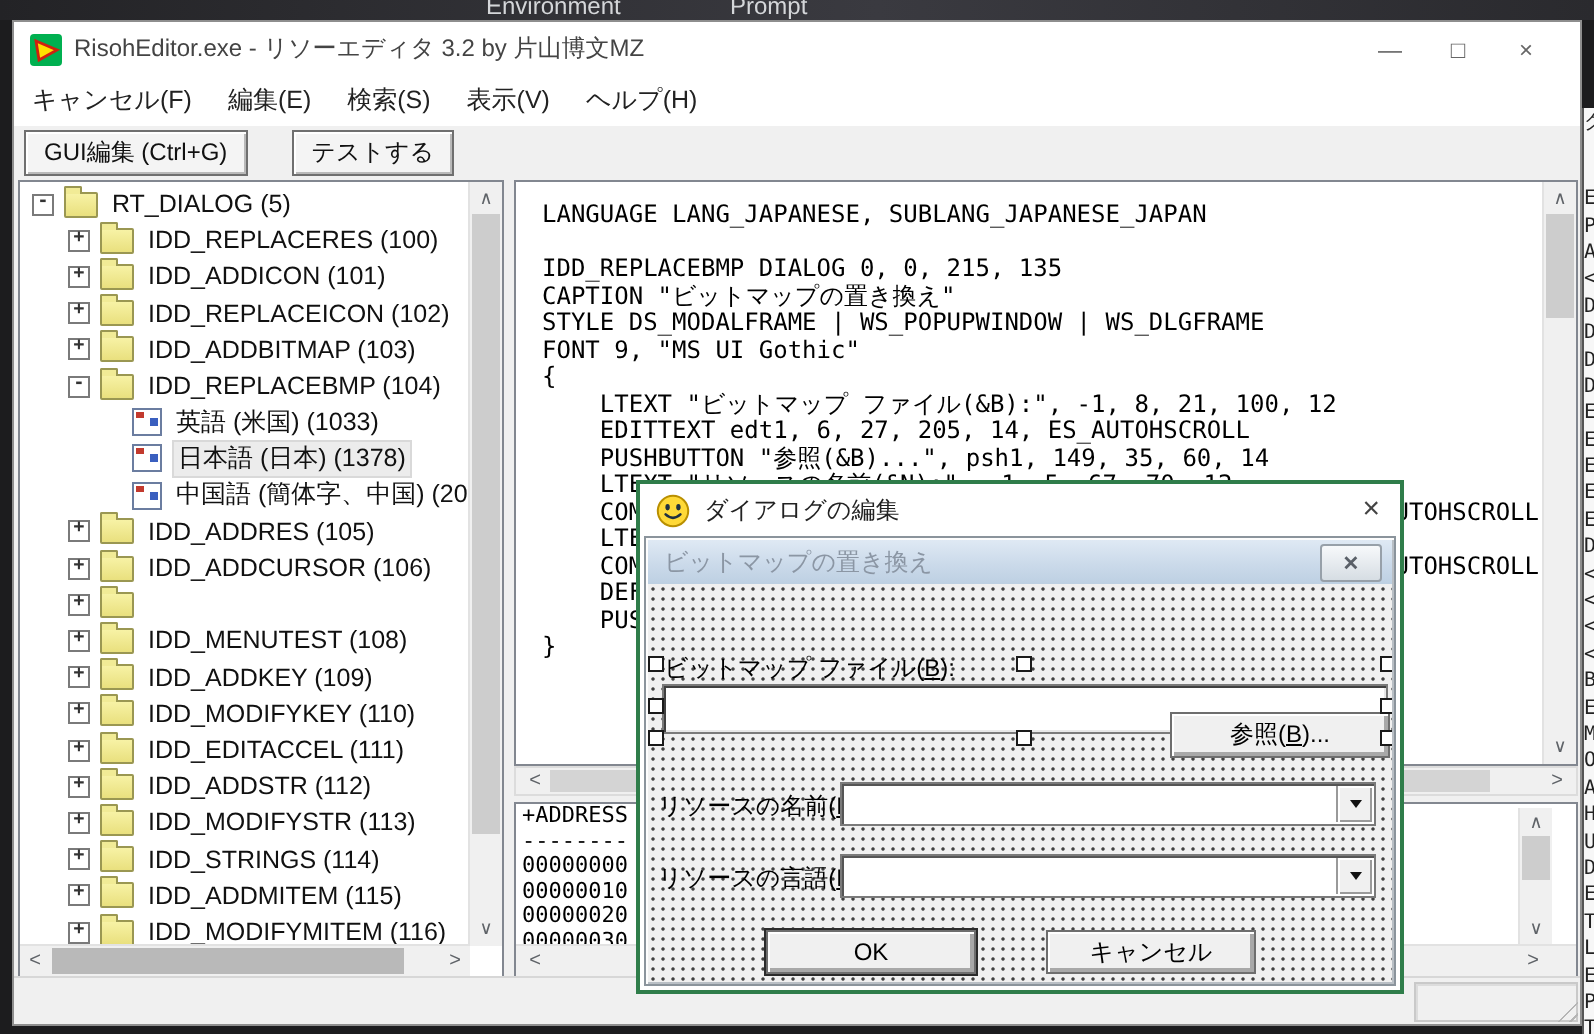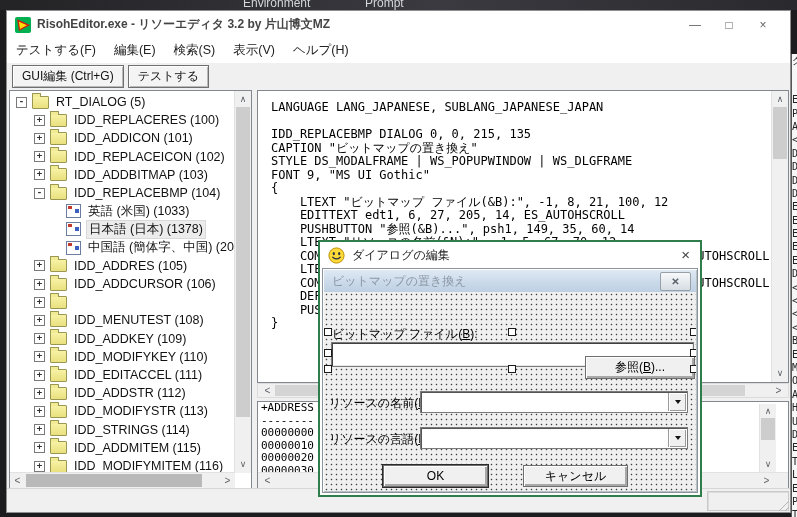--- a/index.html
+++ b/index.html
@@ -8,26 +8,26 @@
   
   .bg-top{position:absolute;left:0;top:0;width:797px;height:10px;overflow:hidden;background:linear-gradient(90deg,#232326,#3a3a40 55%,#2a2a2e);}
   .bg-top .bg-label{position:absolute;top:-4px;font-size:12px;color:#d4d6d9;}
   
   .strip{position:absolute;left:791px;top:54px;width:6px;height:463px;background:#f7f7f7;overflow:hidden;border-left:1px solid #555;}
   .strip .sc{height:13.4px;font:10px "DejaVu Sans Mono",monospace;color:#222;white-space:nowrap;}
   
   .win{position:absolute;left:6px;top:10px;width:785px;height:503px;background:#f0f0f0;border:1px solid #8e8e8e;box-sizing:border-box;}
   .titlebar{position:absolute;left:0;top:0;width:100%;height:27px;background:#fff;display:flex;align-items:center;}
   .app-icon{width:16px;height:16px;margin:0 6px 0 8px;flex:0 0 auto;}
-  .title-text{font-size:12px;color:#444;white-space:nowrap;font-weight:bold;}
+  .title-text{font-size:12px;color:#444;white-space:nowrap;}
   .win-btns{position:absolute;right:10px;top:0;height:27px;display:flex;}
   .win-btn{width:34px;height:27px;display:flex;align-items:center;justify-content:center;font-size:12px;color:#666;}
   .menubar{position:absolute;left:0;top:27px;width:100%;height:25px;background:#fff;display:flex;align-items:center;border-bottom:1px solid #ececec;}
   .menu-item{padding:0 9px;font-size:12.5px;color:#222;height:100%;display:flex;align-items:center;}
-  .toolbar{position:absolute;left:0;top:52px;width:100%;height:26px;background:#f0f0f0;display:flex;align-items:center;gap:4px;padding-left:5px;box-sizing:border-box;}
+  .toolbar{position:absolute;left:0;top:52px;width:100%;height:26px;background:#f0f0f0;display:flex;align-items:center;gap:22px;padding-left:5px;box-sizing:border-box;}
   .tool-btn{height:21px;padding:0 9px;background:#f4f4f4;border:1px solid #6f6f6f;box-shadow:inset 1px 1px 0 #fff,inset -1px -1px 0 #b9b9b9;font-size:12px;color:#111;display:flex;align-items:center;}
   
   .tree-panel{position:absolute;left:2px;top:79px;width:243px;height:399px;background:#fff;border:1px solid #828790;box-sizing:border-box;overflow:hidden;}
   .tree-rows{position:absolute;left:0;top:1px;right:16px;bottom:16px;overflow:hidden;}
   .tree-row{position:absolute;height:18.2px;display:flex;align-items:center;white-space:nowrap;}
   .expander{width:9px;height:9px;border:1px solid #7a7a7a;background:#fff;font:700 9px/7px "DejaVu Sans Mono",monospace;text-align:center;color:#333;box-sizing:content-box;flex:0 0 auto;}
   .folder-icon{width:15px;height:11px;background:linear-gradient(#f7f2a5,#e9e07e);border:1px solid #9a9752;border-radius:1px;position:relative;margin-left:5px;flex:0 0 auto;}
   .folder-icon::before{content:"";position:absolute;left:-1px;top:-4px;width:7px;height:3px;background:#f1eb96;border:1px solid #9a9752;border-bottom:none;border-radius:1px 1px 0 0;}
   .doc-icon{width:13px;height:12px;background:#fff;border:1px solid #6b7da0;position:relative;margin-left:4px;flex:0 0 auto;}
   .doc-icon::before{content:"";position:absolute;left:1px;top:1px;width:4px;height:3px;background:#c23a2e;}
@@ -138,21 +138,21 @@
       </svg>
       <span class="title-text">RisohEditor.exe - リソーエディタ 3.2 by 片山博文MZ</span>
       <div class="win-btns">
         <div class="win-btn">—</div>
         <div class="win-btn">□</div>
         <div class="win-btn">×</div>
       </div>
     </div>
 
     <div class="menubar">
-        <div class="menu-item">テストする(F)</div>
+        <div class="menu-item">キャンセル(F)</div>
         <div class="menu-item">編集(E)</div>
         <div class="menu-item">検索(S)</div>
         <div class="menu-item">表示(V)</div>
         <div class="menu-item">ヘルプ(H)</div>
       </div>
 
     <div class="toolbar">
         <div class="tool-btn">GUI編集 (Ctrl+G)</div>
         <div class="tool-btn">テストする</div>
       </div>

